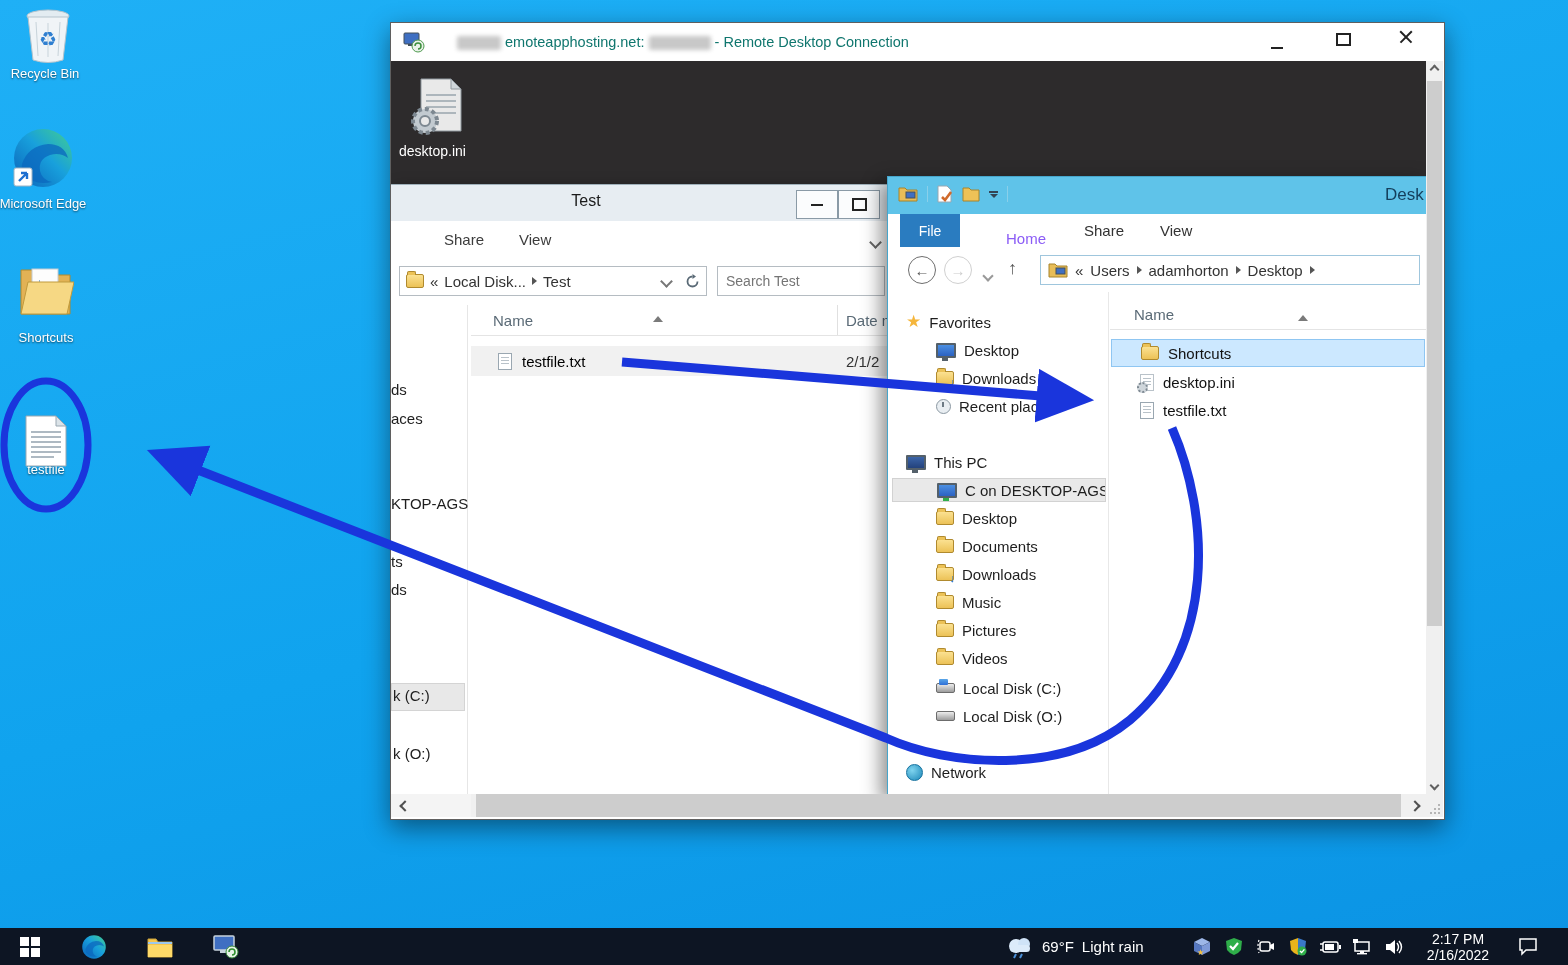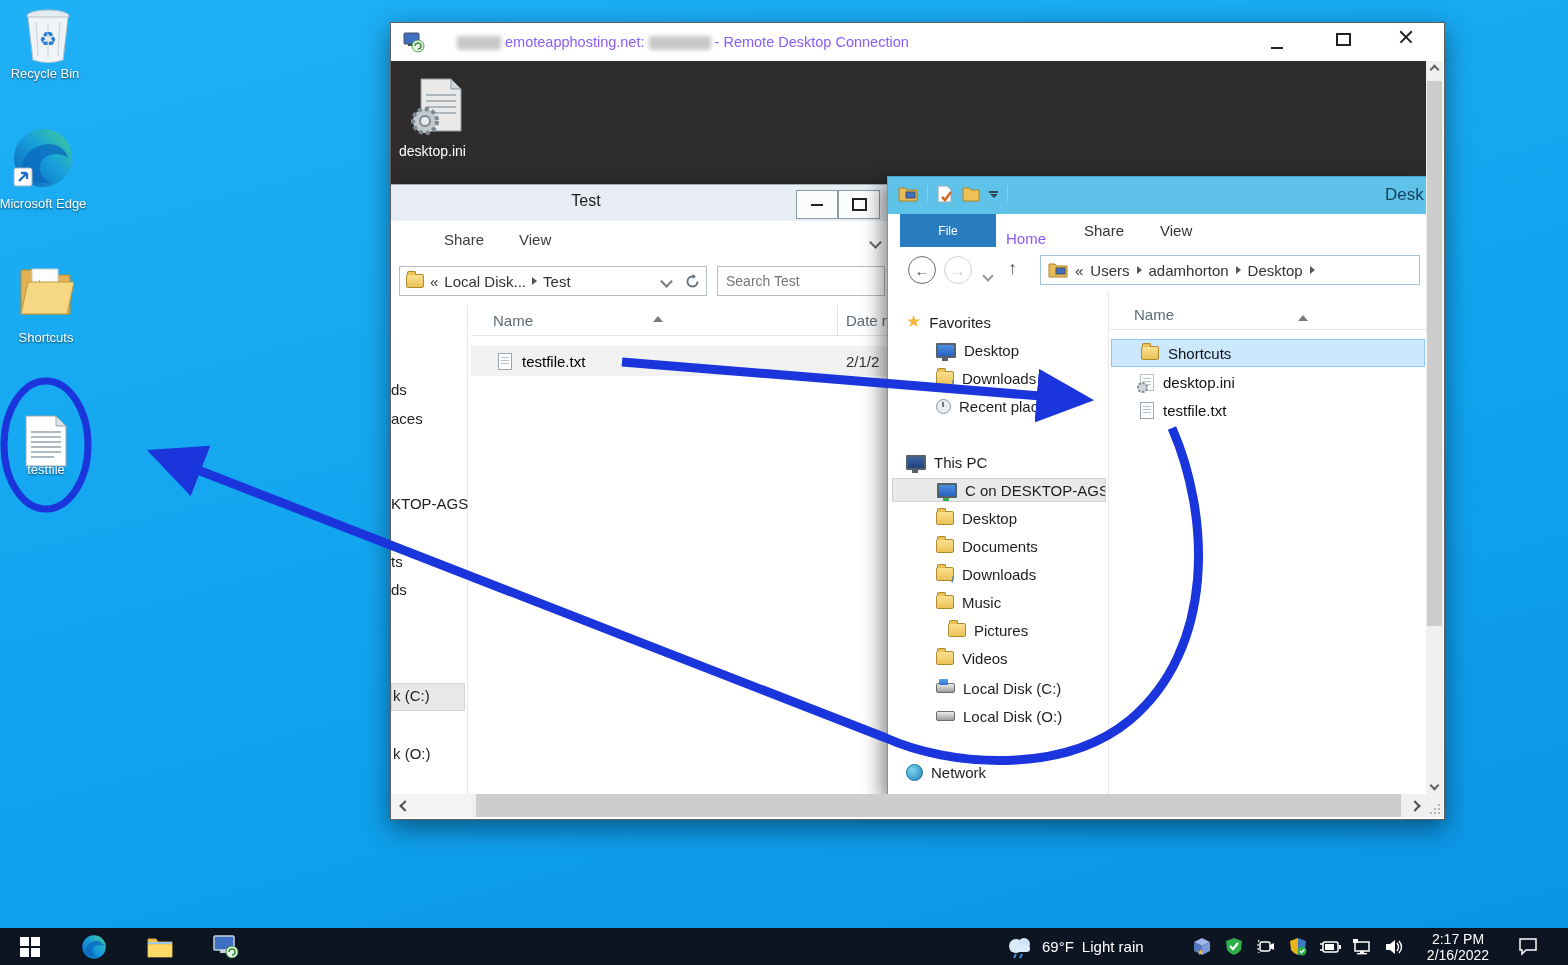--- a/index.html
+++ b/index.html
@@ -126,21 +126,21 @@
 
     <div class="abs" style="left:0;top:0;width:100%;height:38px;background:#fff;display:flex;align-items:center;">
       <span class="abs" style="left:12px;top:8px;">
         <svg width="22" height="22" viewBox="0 0 22 22">
           <rect x="1" y="2" width="15" height="11" rx="1" fill="#3f6fc2" stroke="#44505a"></rect>
           <rect x="5" y="13" width="7" height="2" fill="#44505a"></rect>
           <circle cx="15" cy="15" r="6" fill="#e9f2e9" stroke="#4f9b4f"></circle>
           <path d="M12,15 a3,3 0 1 1 3,3" stroke="#3c8f3c" fill="none" stroke-width="1.5"></path>
         </svg>
       </span>
-      <span class="abs" style="left:42px;top:11px;font-size:14.5px;color:#8b5cf6;white-space:nowrap;padding-left:24px;">
+      <span class="abs" style="left:42px;top:11px;font-size:14.5px;color:#0f766e;white-space:nowrap;padding-left:24px;">
         <span class="blurbox" style="width:44px;"></span>
         <span>emoteapphosting.net:</span>
         <span class="blurbox" style="width:62px;"></span>
         <span>- Remote Desktop Connection</span>
       </span>
       <span class="abs" style="left:880px;top:12px;"><span class="min-glyph"></span></span>
       <span class="abs" style="left:945px;top:9px;"><span class="max-glyph"></span></span>
       <span class="abs" style="left:1008px;top:7px;"><span class="x-glyph"></span></span>
     </div>
 
@@ -241,21 +241,21 @@
             <span style="display:inline-flex;flex-direction:column;align-items:center;gap:1px;">
               <span style="width:9px;height:2px;background:#345;"></span>
               <span style="width:0;height:0;border-left:4px solid transparent;border-right:4px solid transparent;border-top:4px solid #345;"></span>
             </span>
             <span style="width:1px;height:16px;background:#8ad0ea;"></span>
           </span>
           <span class="abs" style="left:497px;top:8px;font-size:17px;color:#143f5c;white-space:nowrap;">Desk</span>
         </div>
 
         <div class="abs" style="left:0;top:37px;width:100%;height:34px;background:#fff;border-bottom:1px solid #d9d9d9;">
-          <span class="abs" style="left:12px;top:0;width:96px;height:33px;background:#2a7cc0;color:#fff;font-size:12px;
+          <span class="abs" style="left:12px;top:0;width:60px;height:33px;background:#2a7cc0;color:#fff;font-size:14px;
                 display:flex;align-items:center;justify-content:center;">File</span>
           <span class="abs" style="left:118px;top:16px;font-size:15px;color:#8b5cf6;">Home</span>
           <span class="abs" style="left:196px;top:8px;font-size:15px;color:#333;">Share</span>
           <span class="abs" style="left:272px;top:8px;font-size:15px;color:#333;">View</span>
         </div>
 
         <div class="abs" style="left:0;top:71px;width:100%;height:44px;background:#fff;">
           <span class="abs" style="left:20px;top:8px;width:26px;height:26px;border:1.6px solid #6e6e6e;border-radius:50%;
                 display:flex;align-items:center;justify-content:center;color:#555;font-size:15px;">←</span>
           <span class="abs" style="left:56px;top:8px;width:26px;height:26px;border:1.6px solid #d0d0d0;border-radius:50%;
@@ -316,21 +316,21 @@
         <div class="nrow" style="left:48px;top:385px;">
           <span class="fold">
               <span class="dl">↓</span>
             </span>
           <span>Downloads</span>
         </div>
         <div class="nrow" style="left:48px;top:413px;">
           <span class="fold"></span>
           <span>Music</span>
         </div>
-        <div class="nrow" style="left:48px;top:441px;margin-left:12px;">
+        <div class="nrow" style="left:48px;top:441px;">
           <span class="fold"></span>
           <span>Pictures</span>
         </div>
         <div class="nrow" style="left:48px;top:469px;">
           <span class="fold"></span>
           <span>Videos</span>
         </div>
         <div class="nrow" style="left:48px;top:499px;">
           <span class="drvico c"></span>
           <span>Local Disk (C:)</span>

